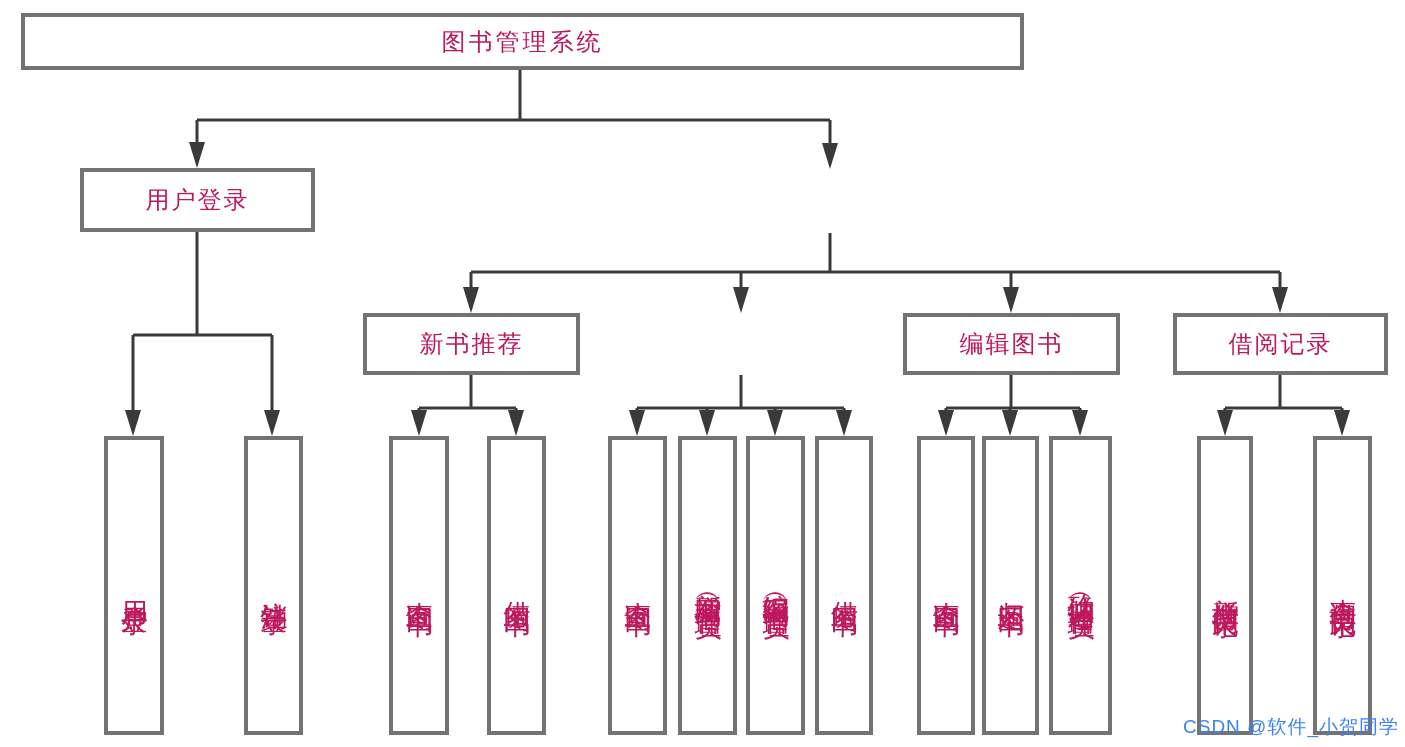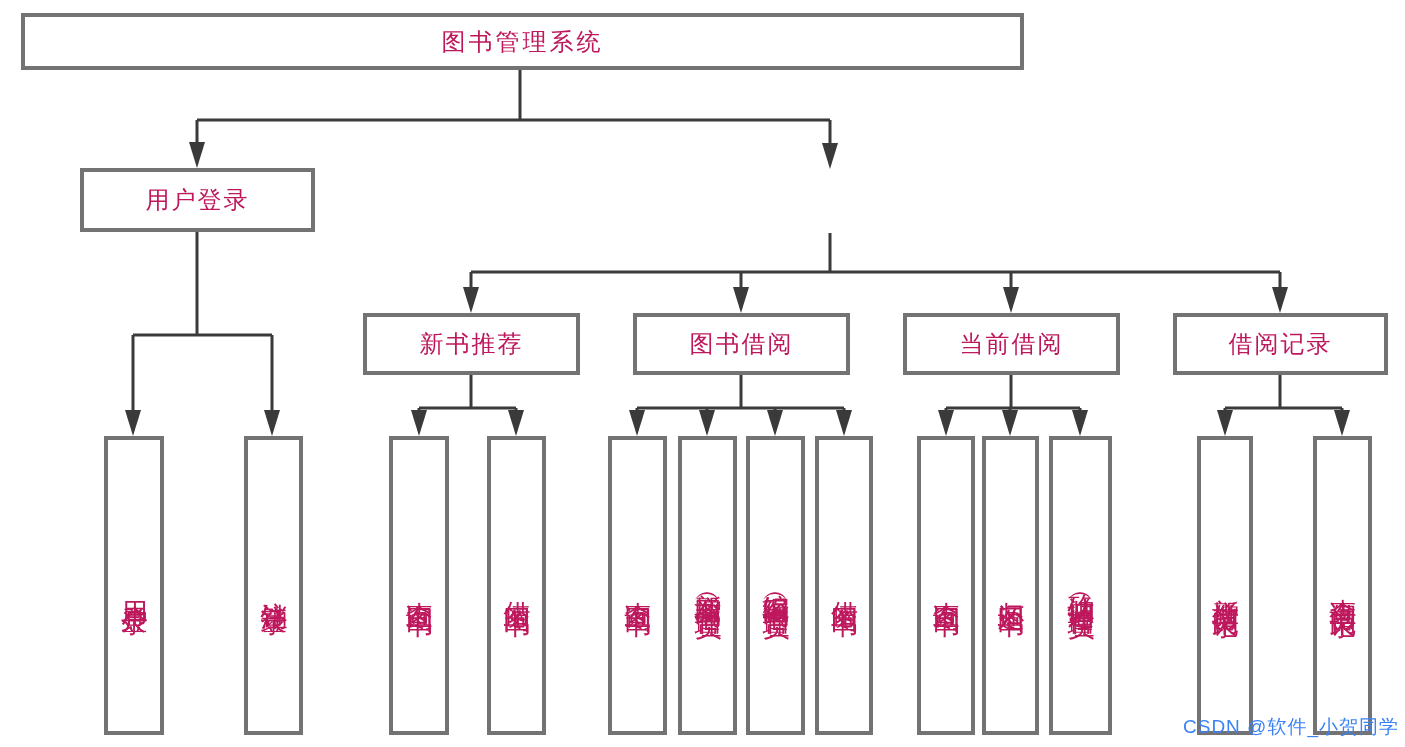--- a/index.html
+++ b/index.html
@@ -105,22 +105,21 @@
       <polygon points="1217,410 1233,410 1225,436"></polygon>
       <polygon points="1334,410 1350,410 1342,436"></polygon>
     </g>
   </svg>
 
   <div class="node root" style="left:21px; top:13px; width:1003px; height:57px;">图书管理系统</div>
 
   <div class="node hbox" style="left:80px; top:168px; width:235px; height:64px;">用户登录</div>
 
   <div class="node hbox" style="left:363px; top:313px; width:217px; height:62px;">新书推荐</div>
-  <div class="node hbox" style="left:633px; top:313px; width:217px; height:62px;">图书借阅</div>
-  <div class="node hbox" style="left:903px; top:313px; width:217px; height:62px;">当前借阅</div>
+  <div class="node hbox" style="left:903px; top:313px; width:217px; height:62px;">编辑图书</div>
   <div class="node hbox" style="left:1173px; top:313px; width:215px; height:62px;">借阅记录</div>
 
   <div class="node vbox" style="left:104px; top:436px; width:60px; height:299px;">用户登录</div>
   <div class="node vbox" style="left:244px; top:436px; width:59px; height:299px;">注销登录</div>
 
   <div class="node vbox" style="left:389px; top:436px; width:60px; height:299px;">查询图书</div>
   <div class="node vbox" style="left:487px; top:436px; width:59px; height:299px;">借阅图书</div>
 
   <div class="node vbox" style="left:608px; top:436px; width:59px; height:299px;">查询图书</div>
   <div class="node vbox" style="left:678px; top:436px; width:59px; height:299px;">新增图书（管理员）</div>

